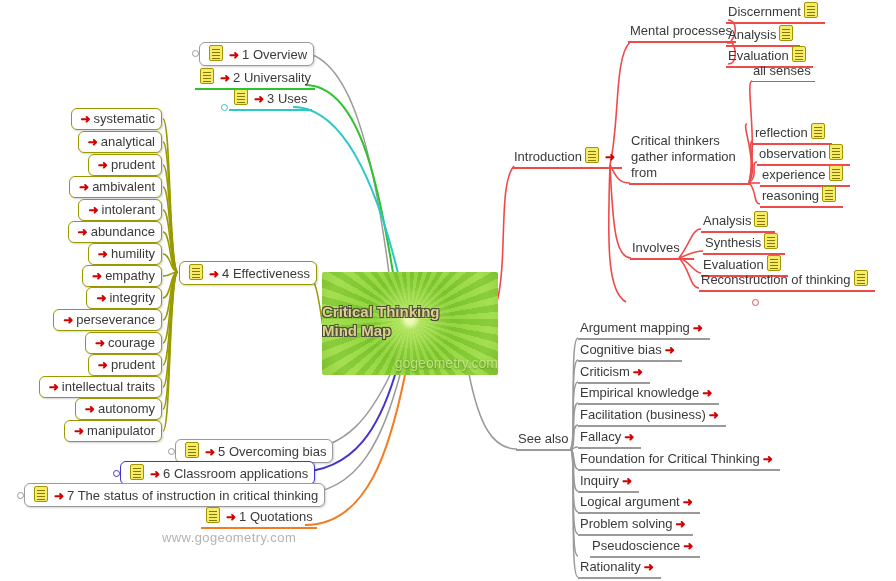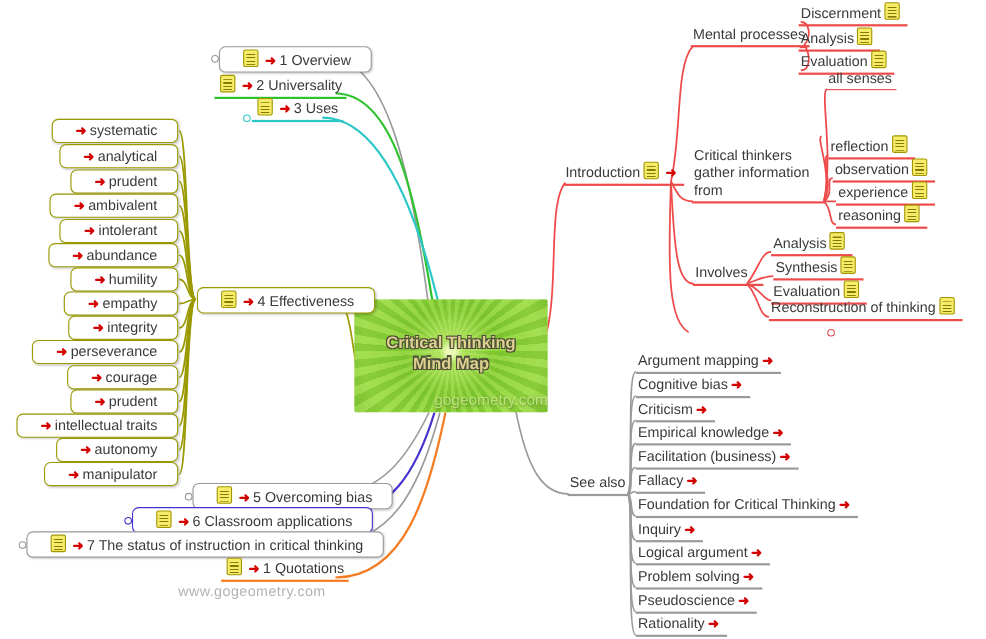--- a/index.html
+++ b/index.html
@@ -1,20 +1,20 @@
 <!DOCTYPE html>
 <html><head>
 <meta charset="utf-8">
 <style>
   html,body{margin:0;padding:0;background:#fff}
   .stage{position:relative;width:896px;height:581px;background:#fff;overflow:hidden;
          font-family:"Liberation Sans",sans-serif;font-size:13px;color:#3a3a3a}
   svg.wires{position:absolute;left:0;top:0;pointer-events:none}
   .node{position:absolute;white-space:nowrap;line-height:16px}
-  .box{border:1.5px solid #9a9a9a;border-radius:6px;background:#fff;padding:2px 18px;
+  .box{border:1.5px solid #9a9a9a;border-radius:6px;background:#fff;padding:2px 6px;
        box-shadow:1px 1px 2px rgba(0,0,0,.18)}
   .box-olive{border-color:#9a9a00}
   .box-blue{border-color:#4433cc}
   .box-red{border-color:#e63b3b;box-shadow:none;border-radius:4px;padding:1px 5px}
   .ul{padding:0 4px 2px 2px;border-bottom:2px solid #9a9a9a}
   .ul-red{border-bottom-color:#ef4a4a}
   .ul-green{border-bottom-color:#2ec22e}
   .ul-cyan{border-bottom-color:#2cc7c7}
   .ul-orange{border-bottom-color:#f57b20}
   .ul-gray{border-bottom-color:#9a9a9a}
@@ -26,21 +26,21 @@
   .arrow{color:#d40000;font-weight:bold;font-size:12px;margin:0 3px;display:inline-block}
   .cdot{position:absolute;width:5px;height:5px;border:1px solid #9a9a9a;border-radius:50%;background:#fff}
   .cdot.blue{border-color:#4433cc}
   .cdot.cyan{border-color:#2cc7c7}
   .cdot.red{border-color:#e05050}
   .center-img{position:absolute;left:322px;top:272px;width:176px;height:103px;border-radius:2px;
        background:
         radial-gradient(circle at 50% 46%, rgba(250,255,200,.85) 0 4%, rgba(190,235,110,.7) 10%, rgba(190,235,110,0) 42%),
         repeating-conic-gradient(from 10deg at 50% 46%, rgba(110,180,30,.30) 0 5deg, rgba(195,238,105,.30) 5deg 10deg),
         radial-gradient(circle at 50% 46%, #9ede4e 0%, #7ac62e 32%, #8bd23c 58%, #97d848 78%, #82c436 100%)}
-  .center-title{position:absolute;width:100%;top:30px;text-align:center;font-weight:bold;
+  .center-title{position:absolute;width:100%;top:30px;font-weight:bold;
        font-size:15px;line-height:19px;color:#ddd190;
        text-shadow:-1px -1px 0 #4c4c38,1px -1px 0 #4c4c38,-1px 1px 0 #4c4c38,1px 1px 0 #4c4c38}
   .center-mark{position:absolute;width:100%;bottom:4px;text-align:right;font-size:14px;
        color:rgba(205,240,140,.8);text-shadow:0 1px 2px rgba(60,90,30,.6)}
   .footer{position:absolute;left:162px;top:530px;color:#b3b3b3;font-size:13px;letter-spacing:.4px}
   .vw{width:118px;padding-right:24px;position:relative}
   .vw .note-icon{position:absolute;right:4px;top:10px;margin:0}
 </style>
 </head>
 <body>
@@ -197,17 +197,17 @@
   <div class="node ul ul-gray" style="left:578px;top:320px"><span>Argument mapping</span><span class="arrow">➜</span></div>
   <div class="node ul ul-gray" style="left:578px;top:342px"><span>Cognitive bias</span><span class="arrow">➜</span></div>
   <div class="node ul ul-gray" style="left:578px;top:364px"><span>Criticism</span><span class="arrow">➜</span></div>
   <div class="node ul ul-gray" style="left:578px;top:407px"><span>Facilitation (business)</span><span class="arrow">➜</span></div>
   <div class="node ul ul-gray" style="left:578px;top:385px"><span>Empirical knowledge</span><span class="arrow">➜</span></div>
   <div class="node ul ul-gray" style="left:578px;top:429px"><span>Fallacy</span><span class="arrow">➜</span></div>
   <div class="node ul ul-gray" style="left:578px;top:451px"><span>Foundation for Critical Thinking</span><span class="arrow">➜</span></div>
   <div class="node ul ul-gray" style="left:578px;top:473px"><span>Inquiry</span><span class="arrow">➜</span></div>
   <div class="node ul ul-gray" style="left:578px;top:494px"><span>Logical argument</span><span class="arrow">➜</span></div>
   <div class="node ul ul-gray" style="left:578px;top:516px"><span>Problem solving</span><span class="arrow">➜</span></div>
-  <div class="node ul ul-gray" style="left:578px;top:538px"><span>Pseudoscience</span><span class="arrow">➜</span></div>
+  <div class="node ul ul-gray" style="left:590px;top:538px"><span>Pseudoscience</span><span class="arrow">➜</span></div>
   <div class="node ul ul-gray" style="left:578px;top:559px"><span>Rationality</span><span class="arrow">➜</span></div>
 
   <div class="footer">www.gogeometry.com</div>
 </div>
 
 </body></html>

